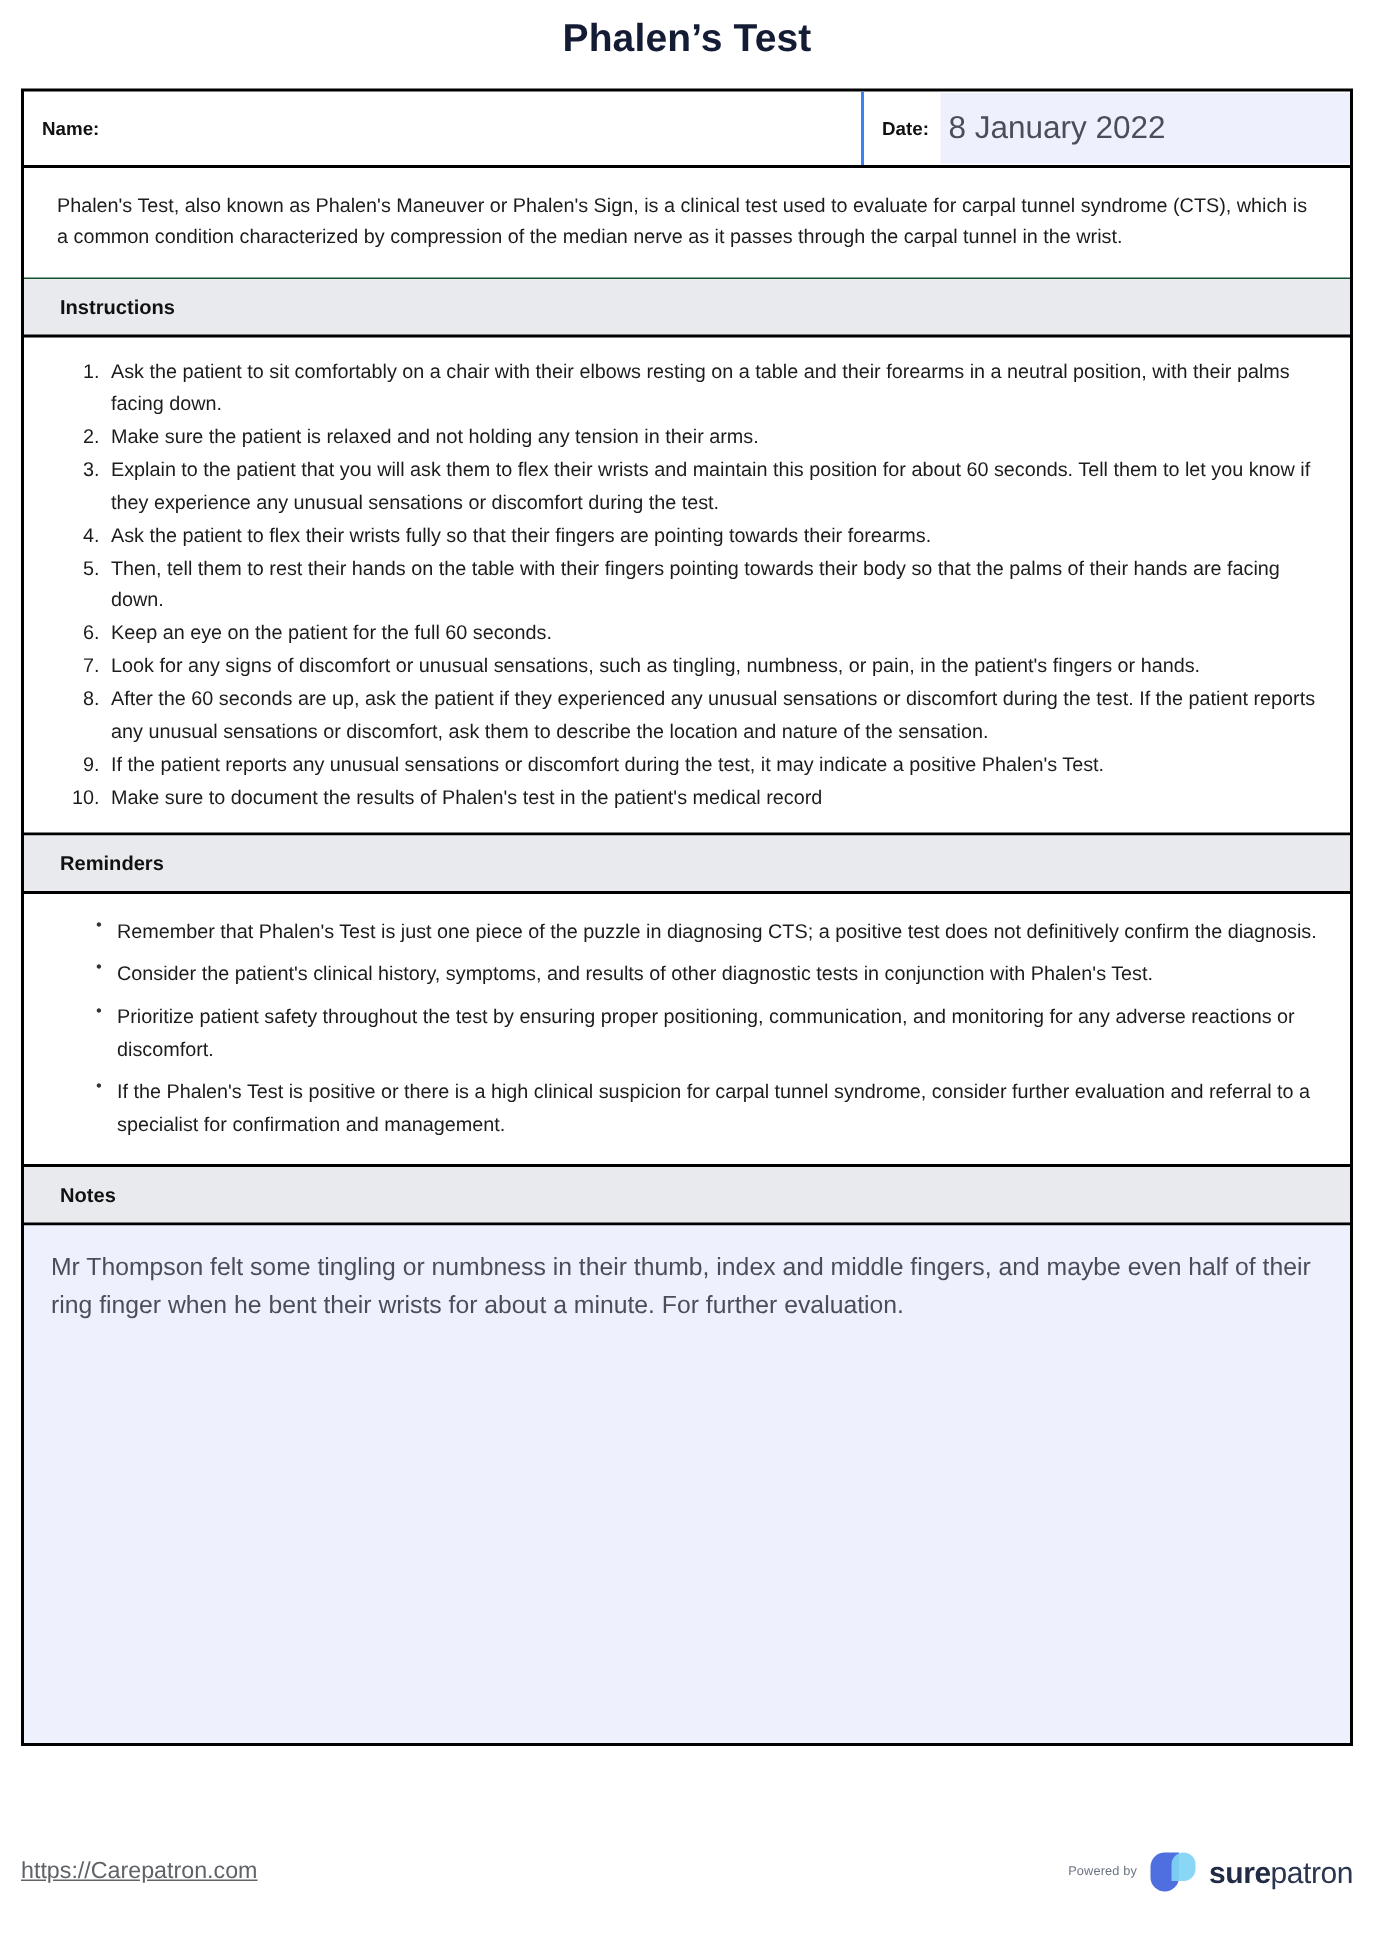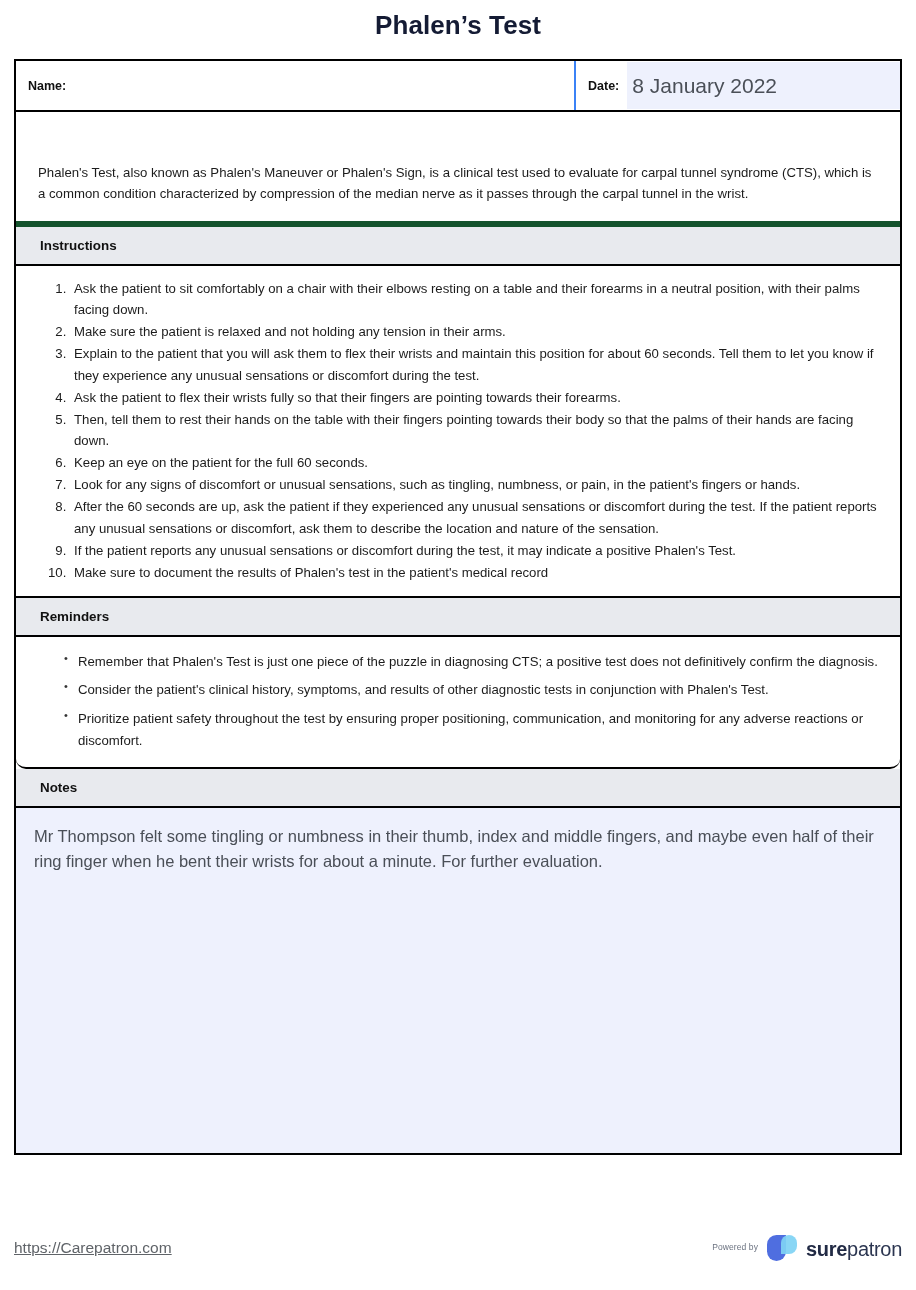--- a/index.html
+++ b/index.html
@@ -80,22 +80,21 @@
     font-weight: normal;
   }
   .date-cell .id-value { padding-left: 5px; }
 
   
   .intro {
     padding: 14px 22px 16px 22px;
     font-size: 13.2px;
     line-height: 1.62;
     color: #1c1c1c;
-    border-bottom: 6px solid #14532d;
-    margin-top: 36px;
+    border-bottom: 1px solid #14532d;
   }
 
   
   .sec-head {
     background: #e8eaee;
     border-bottom: 2px solid #000000;
     padding: 11px 0 11px 24px;
     font-size: 13.4px;
     font-weight: bold;
     color: #111111;
@@ -134,21 +133,21 @@
   }
   ul.reminders li:last-child { margin-bottom: 0; }
   ul.reminders li::before {
     content: "\2022";
     position: absolute;
     left: 0;
     top: -1px;
     font-size: 11px;
     color: #333333;
   }
-  .reminders-body { padding: 14px 20px 16px 20px; border-radius: 10px; }
+  .reminders-body { padding: 14px 20px 16px 20px; }
 
   
   .notes-area {
     background: #eef1fd;
     min-height: 345px;
     padding: 16px 18px 18px 18px;
     font-size: 16.5px;
     line-height: 1.52;
     color: #4a4f57;
     border: none;
@@ -250,20 +249,21 @@
         <li>Make sure to document the results of Phalen's test in the patient's medical record</li>
       </ol>
     </div>
 
     <div class="sec-head">Reminders</div>
     <div class="sec-body reminders-body">
       <ul class="reminders">
         <li>Remember that Phalen's Test is just one piece of the puzzle in diagnosing CTS; a positive test does not definitively confirm the diagnosis.</li>
         <li>Consider the patient's clinical history, symptoms, and results of other diagnostic tests in conjunction with Phalen's Test.</li>
         <li>Prioritize patient safety throughout the test by ensuring proper positioning, communication, and monitoring for any adverse reactions or discomfort.</li>
+        <li>If the Phalen's Test is positive or there is a high clinical suspicion for carpal tunnel syndrome, consider further evaluation and referral to a specialist for confirmation and management.</li>
       </ul>
     </div>
 
     <div class="sec-head">Notes</div>
     <div class="notes-area" placeholder="Notes">Mr Thompson felt some tingling or numbness in their thumb, index and middle fingers, and maybe even half of their ring finger when he bent their wrists for about a minute. For further evaluation.</div>
 
   </div>
 
   <div class="footer">
     <a class="footer-link" href="#">https://Carepatron.com</a>

